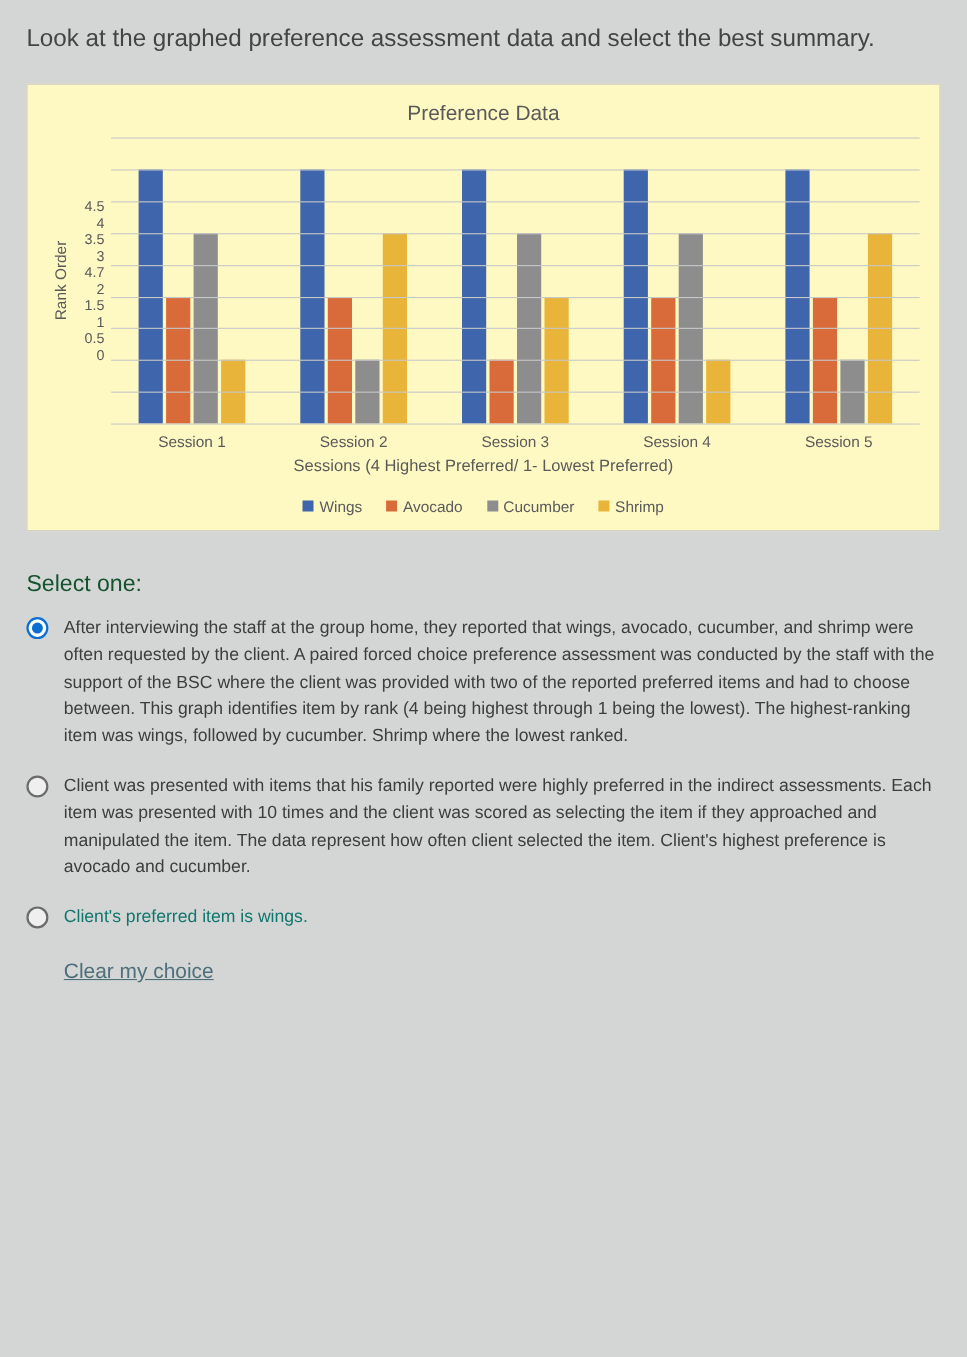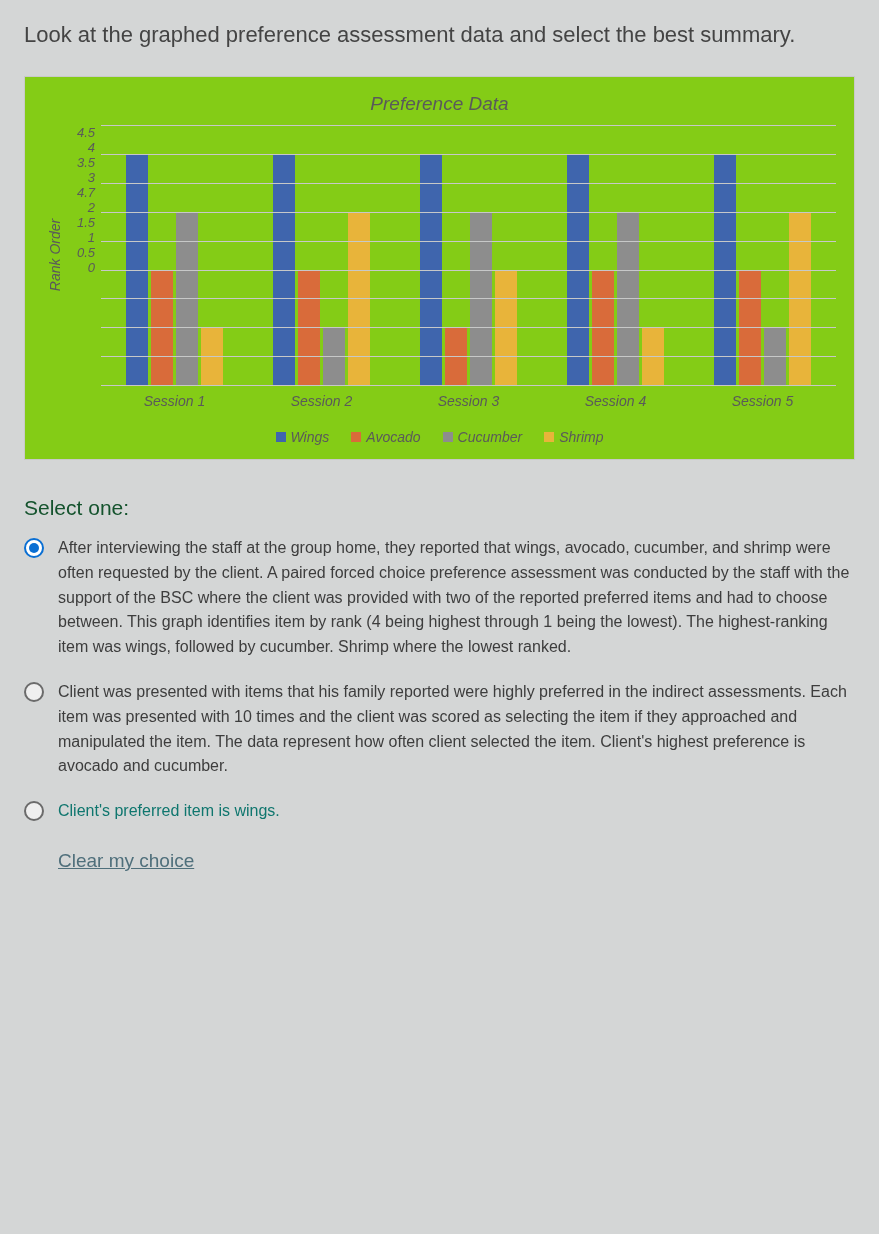--- a/index.html
+++ b/index.html
@@ -11,25 +11,24 @@
     color: #3d3d3d;
     width: 879px;
   }
   .question {
     font-size: 22px;
     line-height: 1.55;
     margin-bottom: 24px;
     color: #444;
   }
   .chart-card {
-    background: #84cc16;
+    background: #fef9c3;
     border: 1px solid #c9c9c9;
     padding: 10px 18px 14px 18px;
     margin: 6px 0 36px 0;
-    font-style: italic;
   }
   .chart-title {
     text-align: center;
     font-size: 19px;
     color: #5a5a5a;
     margin: 6px 0 10px 0;
   }
   .chart-body {
     display: flex;
     height: 260px;
@@ -42,21 +41,21 @@
   }
   .ylabel {
     transform: rotate(-90deg);
     white-space: nowrap;
     font-size: 14px;
     color: #5a5a5a;
   }
   .yticks {
     display: flex;
     flex-direction: column;
-    justify-content: flex-start;
+    justify-content: center;
     text-align: right;
     width: 34px;
     padding: 0 6px 0 0;
     font-size: 13px;
     color: #5a5a5a;
   }
   .plot {
     position: relative;
     flex: 1;
   }
@@ -230,20 +229,21 @@
       </div>
   </div>
 
   <div class="xticks" id="xticks">
       <div class="xtick">Session 1</div>
       <div class="xtick">Session 2</div>
       <div class="xtick">Session 3</div>
       <div class="xtick">Session 4</div>
       <div class="xtick">Session 5</div>
     </div>
+  <div class="xlabel">Sessions (4 Highest Preferred/ 1- Lowest Preferred)</div>
 
   <div class="legend" id="legend">
       <div class="legend-item">
         <span class="swatch" style="background: rgb(63, 101, 173);"></span>
         <span>Wings</span>
       </div>
       <div class="legend-item">
         <span class="swatch" style="background: rgb(217, 107, 58);"></span>
         <span>Avocado</span>
       </div>

